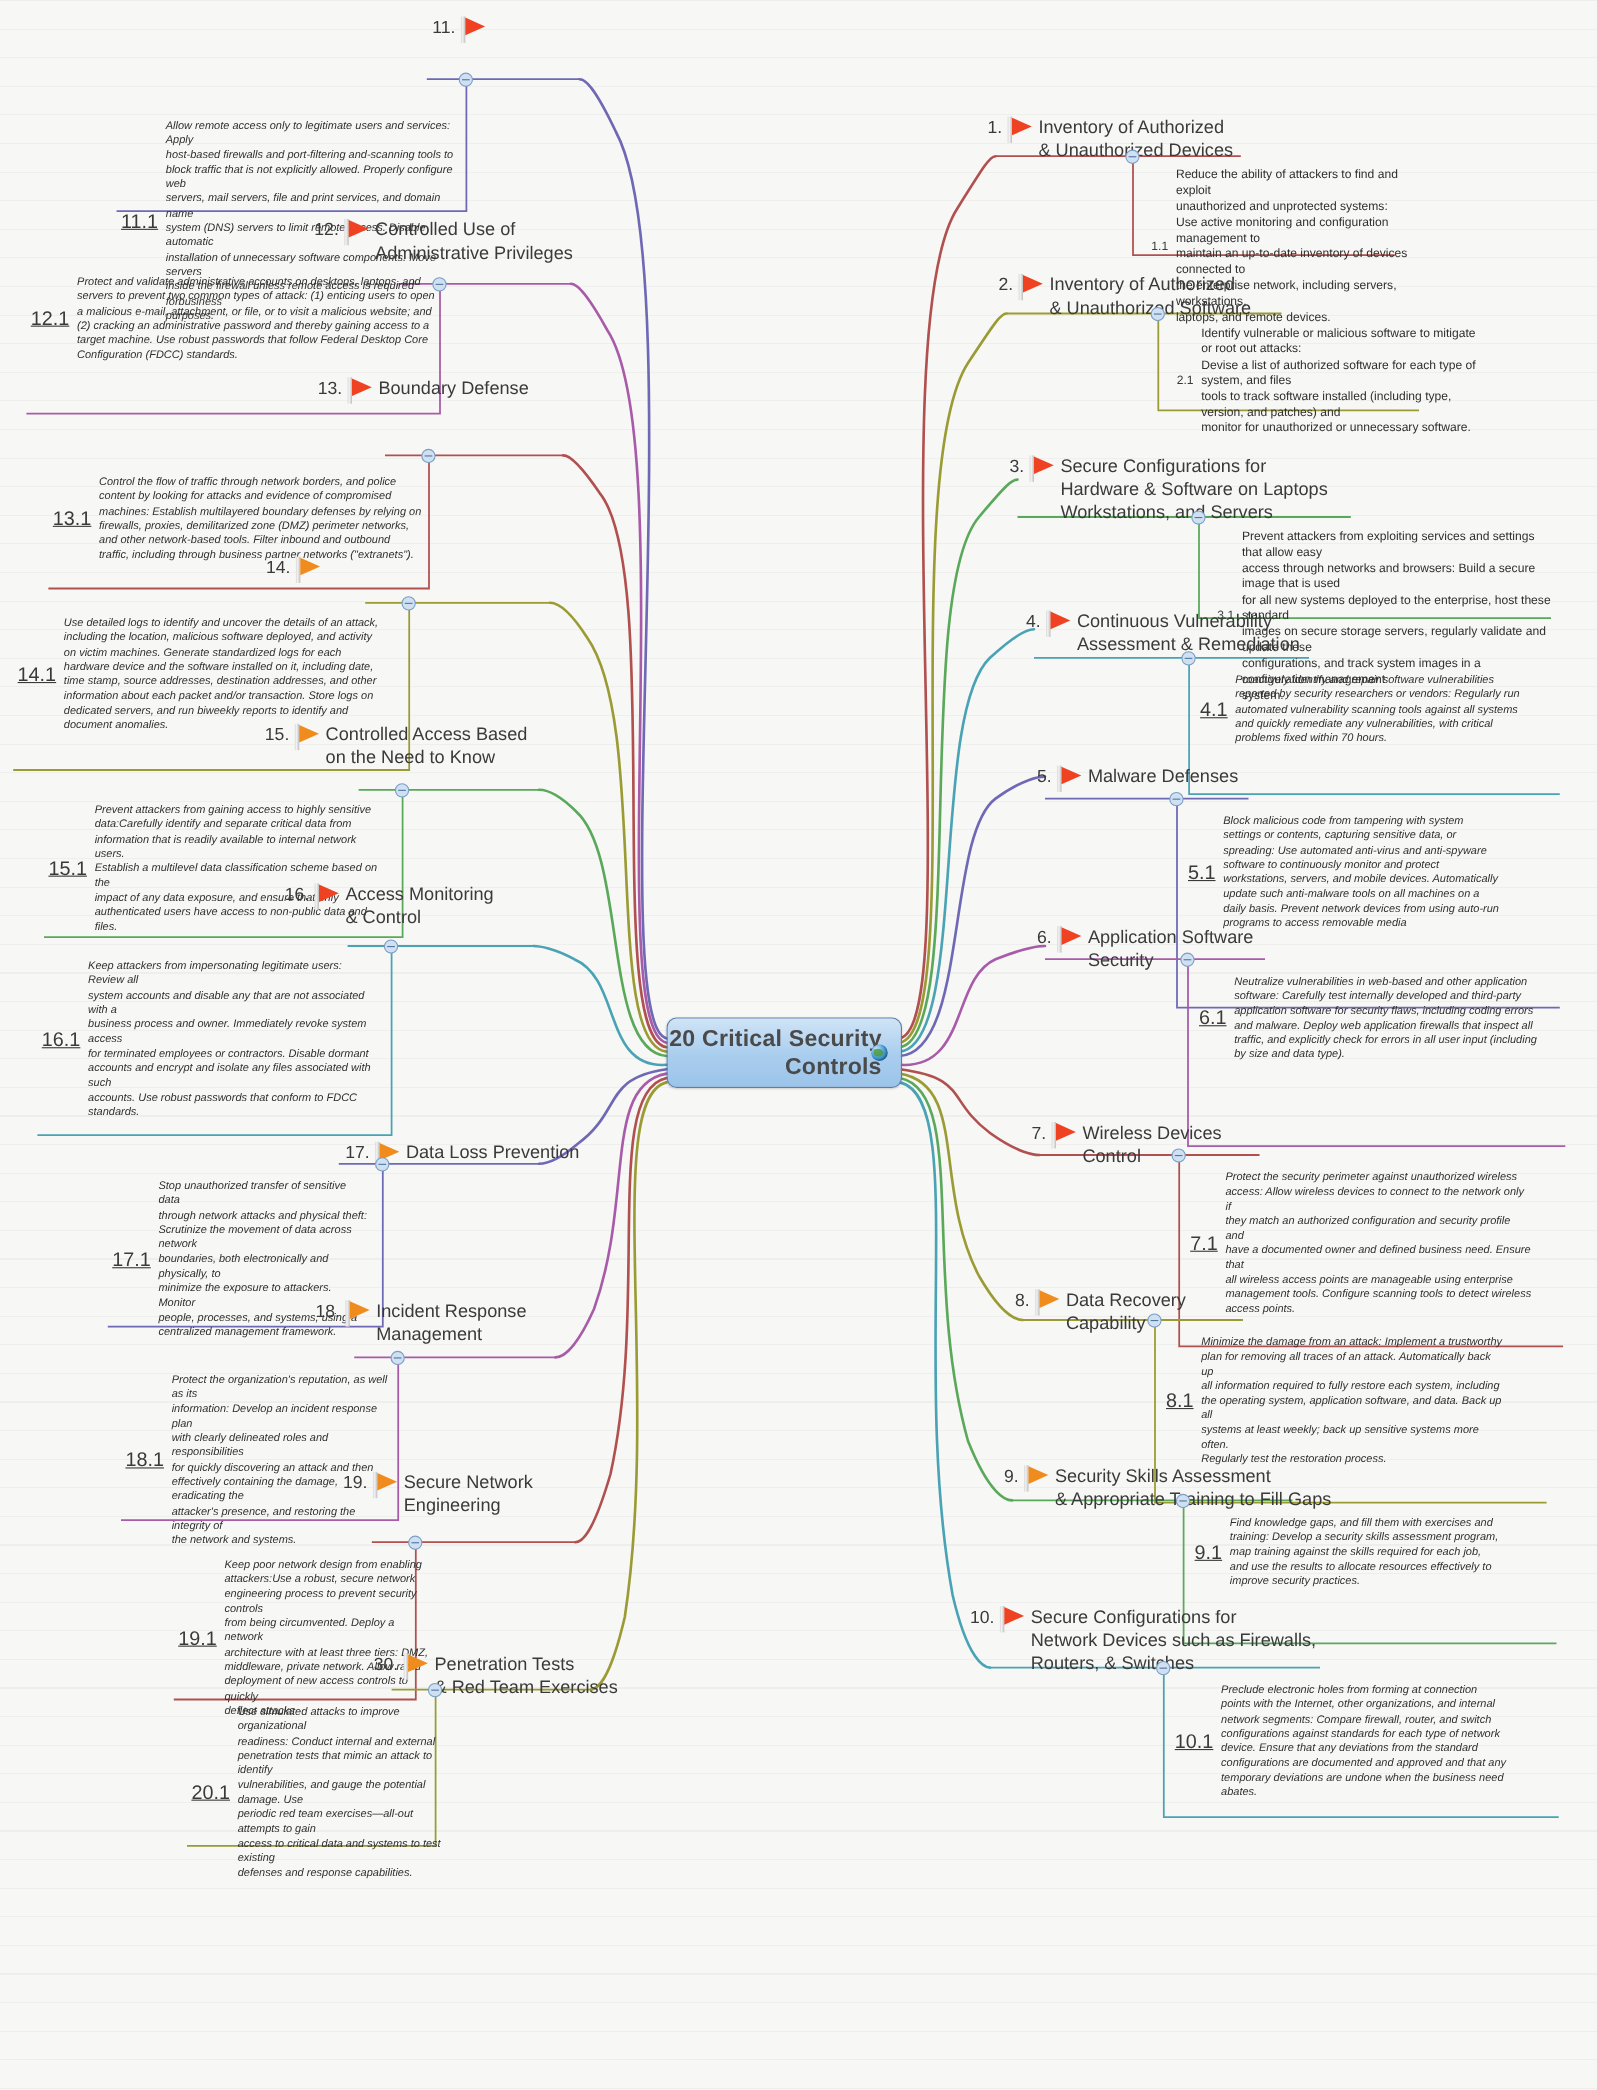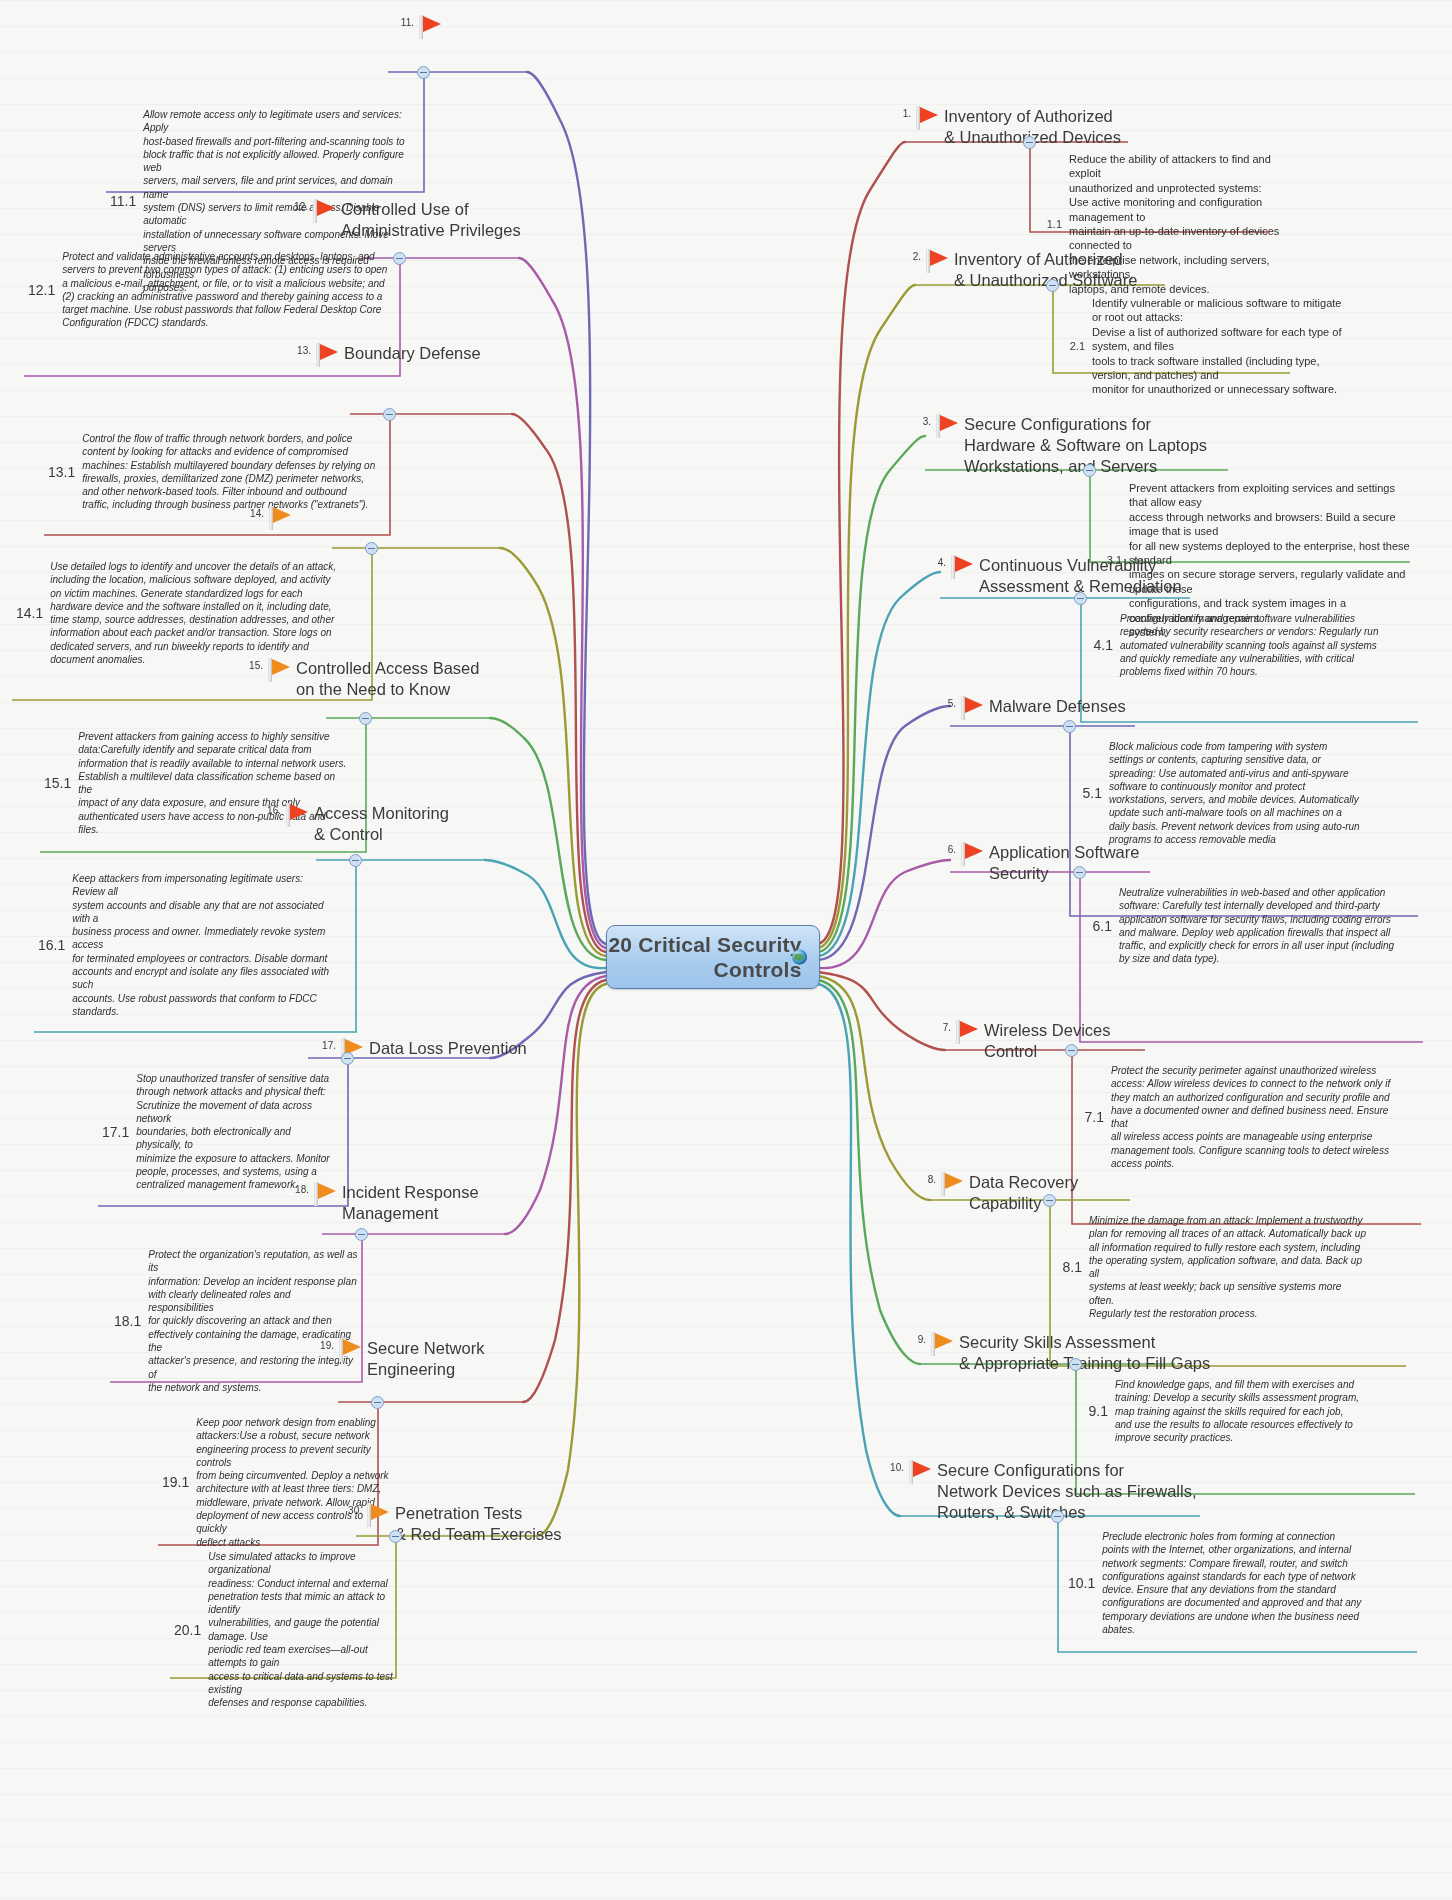--- a/index.html
+++ b/index.html
@@ -16,21 +16,21 @@
        rgba(0,0,0,0.035) 0px, rgba(0,0,0,0.035) 1px, transparent 1px, transparent 26px);
     pointer-events:none;
   }
   #branch-layer{position:absolute;left:0;top:0;width:1452px;height:1900px;}
 
   .node{position:absolute;}
 
   
   .topic{display:flex;align-items:flex-start;white-space:nowrap;}
   .topic .num{
-    font-size:10px;color:#3a3a3a;padding-top:2px;text-align:right;
+    font-size:16px;color:#3a3a3a;padding-top:2px;text-align:right;
     min-width:26px;
   }
   .flag{
     position:relative;width:22px;height:24px;margin:0 6px 0 5px;flex:0 0 auto;
   }
   .flag .pole{position:absolute;left:0;top:0;width:4px;height:24px;
     background:linear-gradient(to right,#d8d8d8,#f2f2f2 40%,#bdbdbd);}
   .flag .cloth{position:absolute;left:4px;top:1px;width:0;height:0;
     border-top:8px solid transparent;border-bottom:8px solid transparent;}
   .topic .label{
@@ -42,21 +42,21 @@
     position:absolute;display:flex;align-items:center;
     box-sizing:border-box;
   }
   .detail .dnum{
     font-size:11px;color:#3a3a3a;text-align:right;min-width:22px;
     margin-right:7px;flex:0 0 auto;
   }
   .detail .dtext{
     font-size:11px;line-height:1.31;color:#2f2f2f;white-space:pre-line;
   }
-  .detail.big .dnum{font-size:14px;}
+  .detail.big .dnum{font-size:18px;text-decoration:underline;}
   .detail.big .dtext{font-size:10px;line-height:1.33;font-style:italic;}
 
   
   #central-node{
     position:absolute;left:606px;top:925px;width:212px;height:62px;
     border:1px solid #5a7fae;border-radius:9px;
     background:linear-gradient(to bottom,#cfe4f7 0%,#a9cdee 55%,#9cc4ea 100%);
     box-shadow:0 1px 2px rgba(0,0,0,0.18);
     display:flex;align-items:center;justify-content:center;
   }

